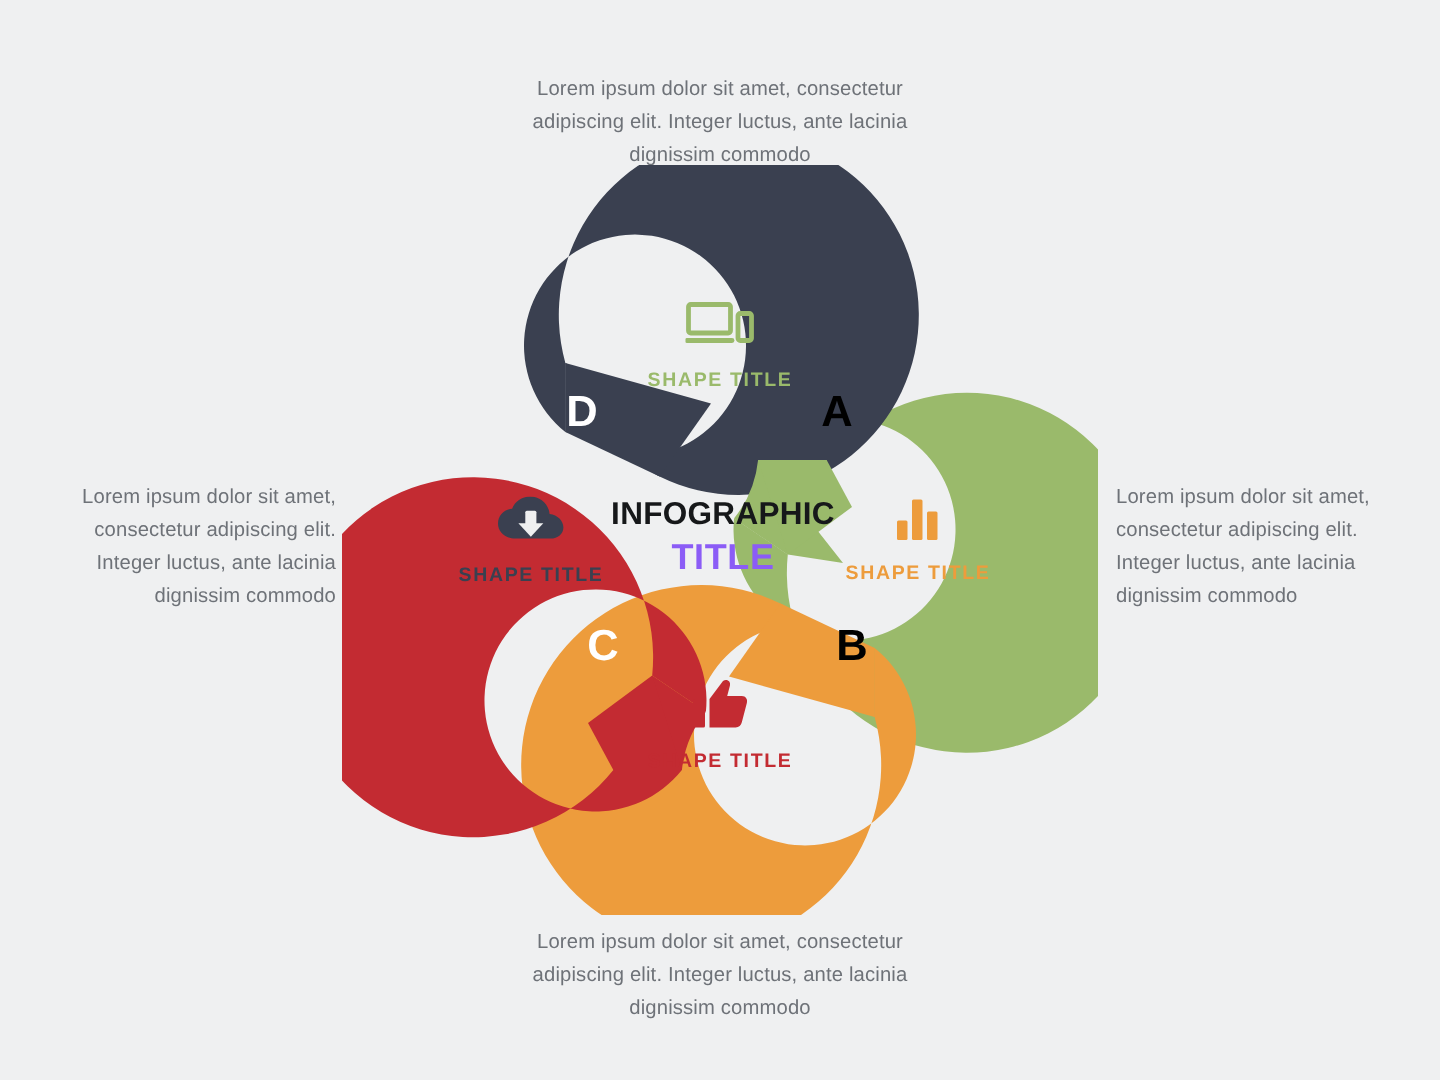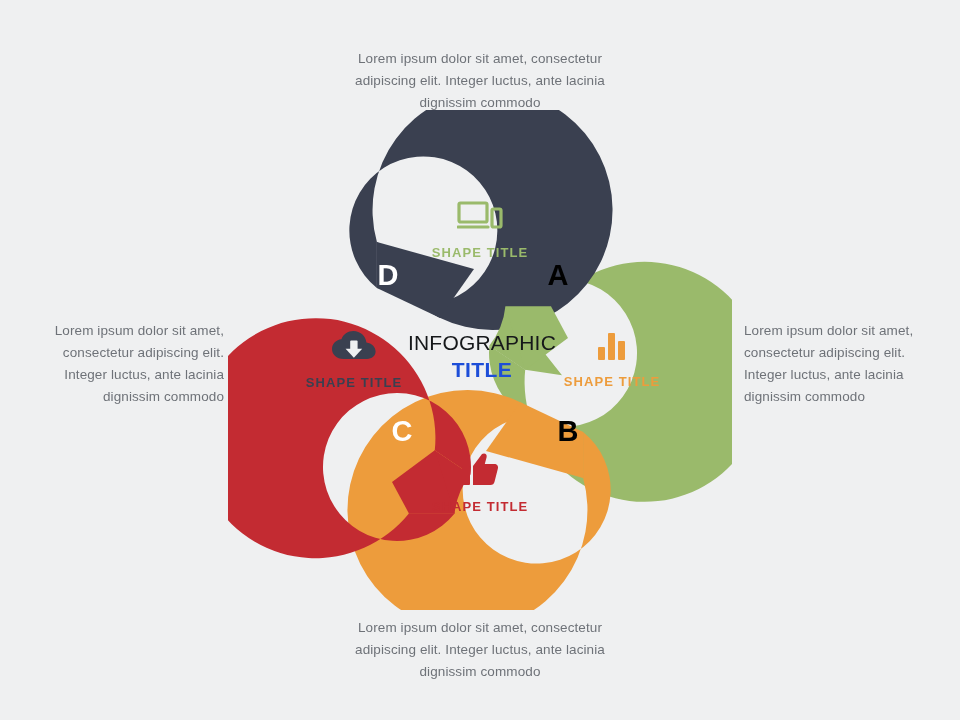--- a/index.html
+++ b/index.html
@@ -72,30 +72,30 @@
     left: 398px;
     top: 330px;
     width: 168px;
     text-align: center;
     line-height: 1.28;
     pointer-events: none;
   }
   #center-title .line1 {
     display: block;
     font-size: 21px;
-    font-weight: normal;
+    font-weight: bold;
     color: #16181A;
     letter-spacing: .2px;
     text-align: center;
   }
   #center-title .line2 {
     display: block;
-    font-size: 21px;
-    font-weight: bold;
-    color: #1d4ed8;
+    font-size: 24px;
+    font-weight: bold;
+    color: #8b5cf6;
     letter-spacing: .4px;
   }
 
   
   .step-letter {
     position: absolute;
     font-size: 29px;
     font-weight: bold;
     text-align: center;
     width: 40px;

